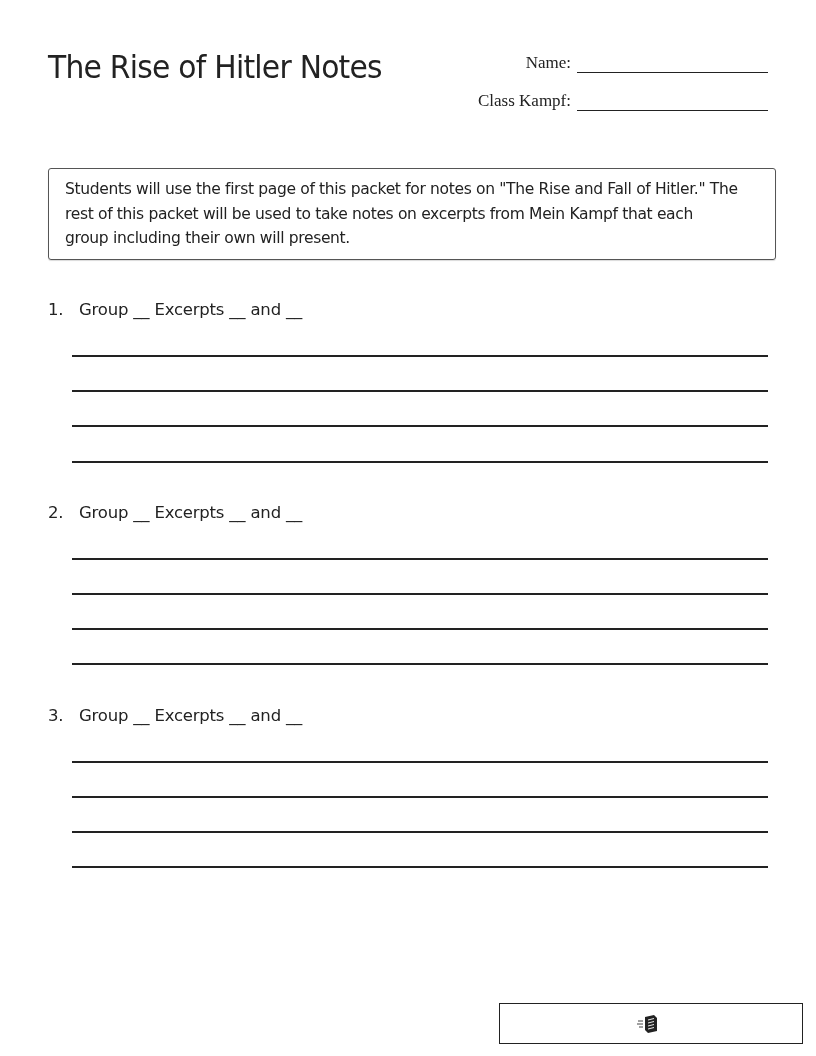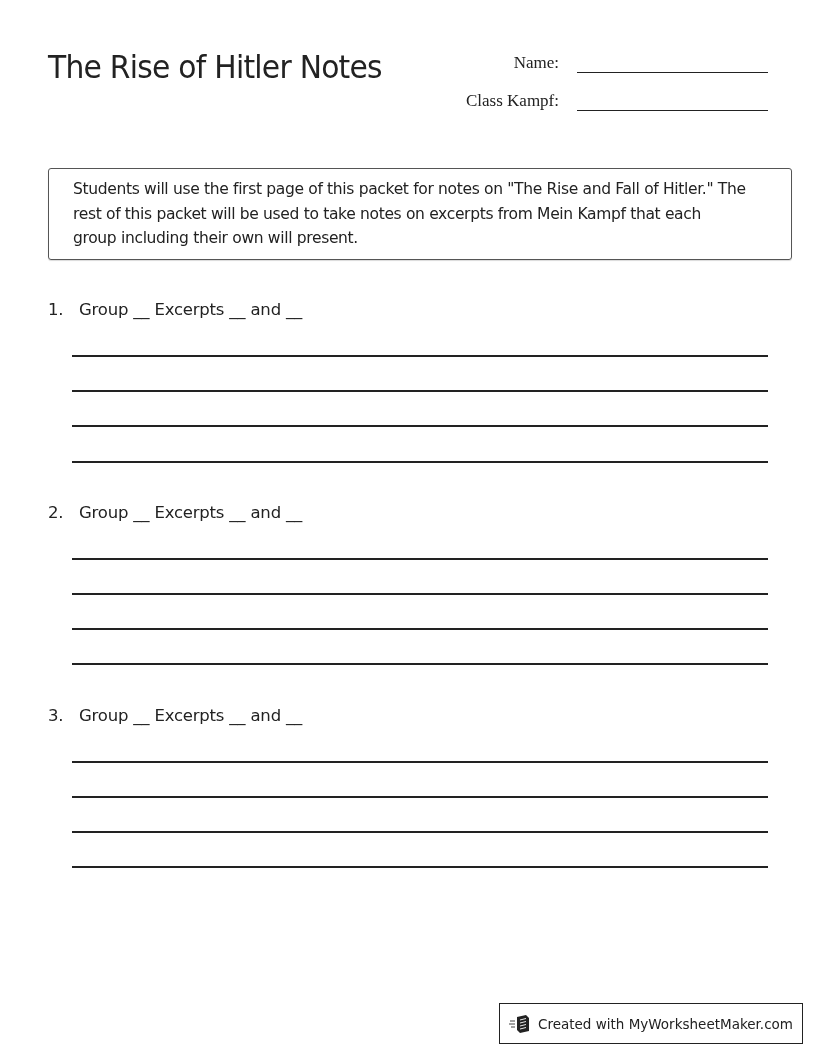--- a/index.html
+++ b/index.html
@@ -1,23 +1,23 @@
 <!DOCTYPE html>
 <html><head>
 <meta charset="utf-8">
 <style>
   html, body { margin: 0; padding: 0; background: #ffffff; }
   body { width: 816px; height: 1056px; position: relative; overflow: hidden; color: #222; }
   .title { position: absolute; left: 48px; top: 48px; font-family: "DejaVu Sans", sans-serif; font-size: 32px; font-weight: normal; letter-spacing: -0.8px; color: #222; margin: 0; transform: scaleX(0.93); transform-origin: left; }
   .field-row { position: absolute; right: 48px; display: flex; align-items: flex-end; font-family: "Liberation Serif", serif; font-size: 17px; color: #222; }
-  .field-row .label { margin-right: 18px; }
+  .field-row .label { margin-right: 6px; }
   .field-row .blank { width: 191px; border-bottom: 1px solid #222; height: 18px; }
   .row-name { top: 53px; }
   .row-period { top: 91px; }
-  .intro-box { position: absolute; left: 48px; top: 168px; width: 694px; height: 74px; border: 1px solid #555; border-radius: 3px; padding: 8px 24px; font-family: "DejaVu Sans", sans-serif; font-size: 16px; line-height: 24.5px; color: #222; letter-spacing: -0.35px; box-shadow: 0 1px 1px rgba(0,0,0,0.15); }
+  .intro-box { position: absolute; left: 48px; top: 168px; width: 694px; height: 74px; border: 1px solid #555; border-radius: 3px; padding: 8px 16px; font-family: "DejaVu Sans", sans-serif; font-size: 16px; line-height: 24.5px; color: #222; letter-spacing: -0.35px; box-shadow: 0 1px 1px rgba(0,0,0,0.15); }
   .intro-box p { margin: 0; transform: scaleX(0.97); transform-origin: left; }
   .section { position: absolute; left: 48px; width: 720px; }
   .section .heading { font-family: "DejaVu Sans", sans-serif; font-size: 16.5px; color: #222; display: flex; height: 24px; align-items: center; letter-spacing: -0.2px; }
   .section .num { width: 31px; }
   .section .lines { position: relative; margin-top: 22px; }
   .section .line { position: absolute; left: 24px; width: 696px; height: 0; border-top: 2.5px solid #222; }
   .footer-badge { position: absolute; left: 499px; top: 1003px; width: 304px; height: 41px; border: 1px solid #222; display: flex; align-items: center; justify-content: center; font-family: "DejaVu Sans", sans-serif; font-size: 13.5px; color: #222; box-sizing: border-box; }
   .footer-badge .logo { margin-right: 7px; display: inline-flex; }
 </style>
 </head>
@@ -81,14 +81,13 @@
 <div class="footer-badge">
   <span class="logo">
     <svg width="22" height="20" viewBox="0 0 22 20">
       <line x1="1" y1="7" x2="6" y2="7" stroke="#444" stroke-width="1"></line>
       <line x1="0" y1="10" x2="6" y2="10" stroke="#444" stroke-width="1"></line>
       <line x1="2" y1="13" x2="6" y2="13" stroke="#444" stroke-width="1"></line>
       <path d="M8 3 L17 1 L20 4 L20 17 L11 19 L8 16 Z" fill="#222"></path>
       <path d="M11 6 L17 4.5 M11 9 L17 7.5 M11 12 L17 10.5 M11 15 L17 13.5" stroke="#fff" stroke-width="0.9"></path>
     </svg>
   </span>
-  <span>Created with MyWorksheetMaker.com</span>
 </div>
 
 </body></html>

